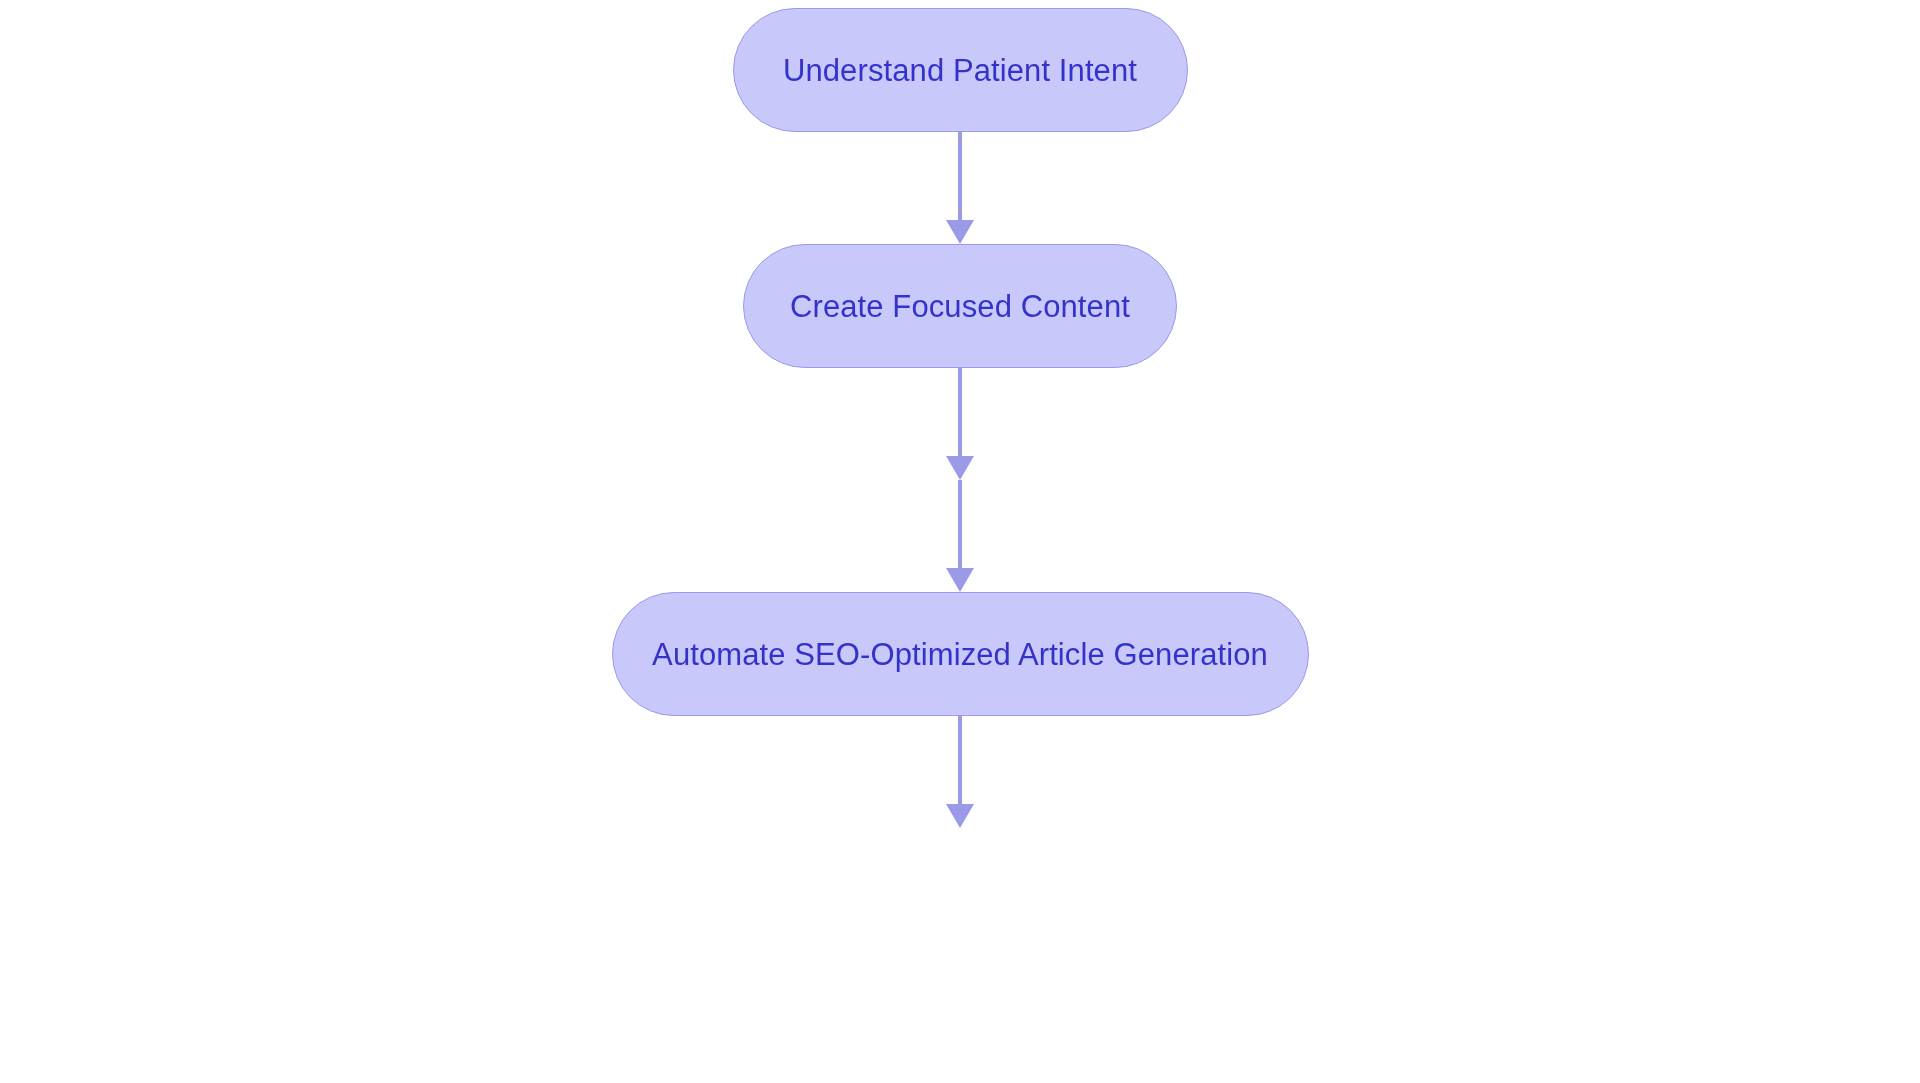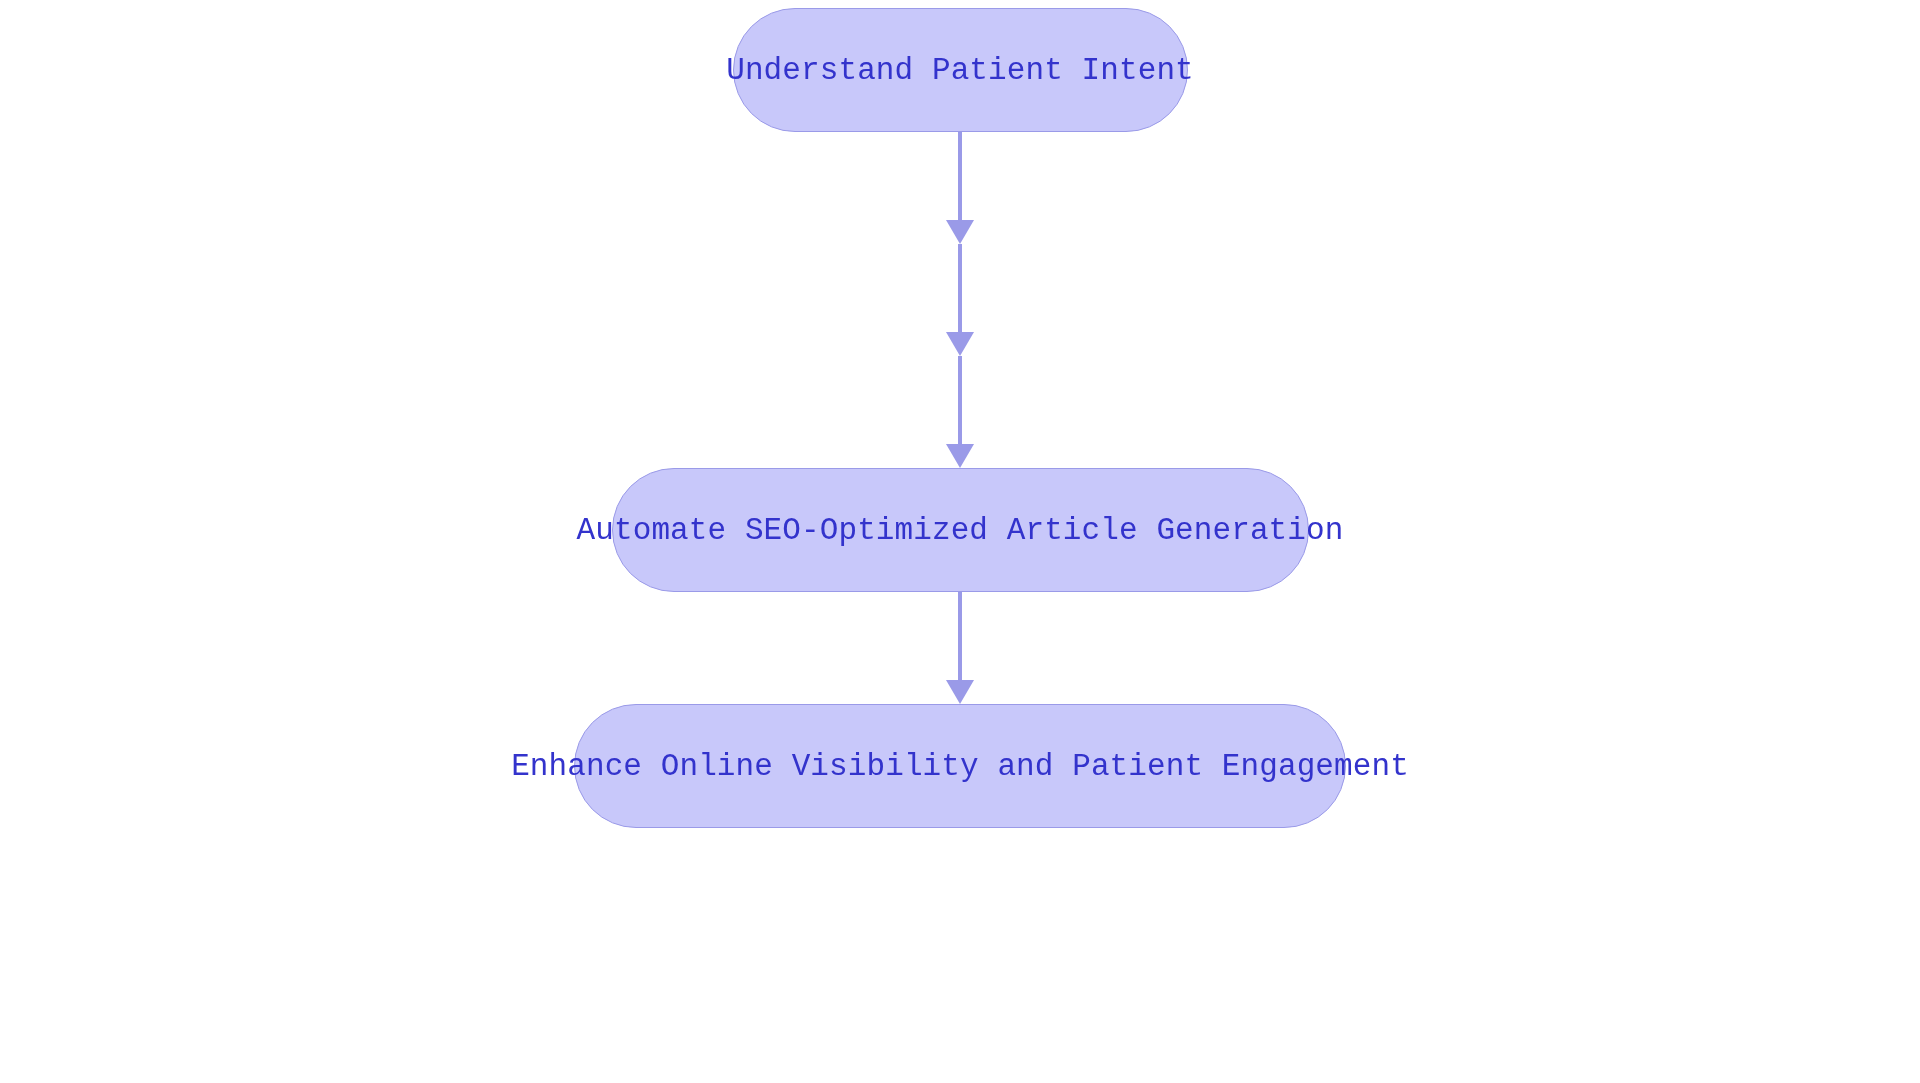--- a/index.html
+++ b/index.html
@@ -41,21 +41,21 @@
     align-items: center;
     justify-content: center;
     background: #c8c8fa;
     border: 1.6px solid #9a9ae8;
     border-radius: 62px;
     padding: 0 34px;
     white-space: nowrap;
   }
 
   .flow-node-label {
-    font-family: Liberation Mono, monospace;
+    font-family: Liberation Sans, sans-serif;
     font-size: 31px;
     font-weight: 400;
     line-height: 1;
     color: #3333cc;
     letter-spacing: 0.1px;
     white-space: nowrap;
   }
 
   
   .node-w1 { width: 455px; }
@@ -105,20 +105,23 @@
 
     <div class="flow-node node-w1">
       <span class="flow-node-label">Understand Patient Intent</span>
     </div>
 
     <div class="flow-connector">
       <span class="conn-line"></span>
       <span class="conn-head"></span>
     </div>
 
+    <div class="flow-node node-w2">
+      <span class="flow-node-label">Create Focused Content</span>
+    </div>
 
     <div class="flow-connector">
       <span class="conn-line"></span>
       <span class="conn-head"></span>
     </div>
 
 
     <div class="flow-connector">
       <span class="conn-line"></span>
       <span class="conn-head"></span>
@@ -126,18 +129,15 @@
 
     <div class="flow-node node-w4">
       <span class="flow-node-label">Automate SEO-Optimized Article Generation</span>
     </div>
 
     <div class="flow-connector">
       <span class="conn-line"></span>
       <span class="conn-head"></span>
     </div>
 
-    <div class="flow-node node-w5">
-      <span class="flow-node-label">Enhance Online Visibility and Patient Engagement</span>
-    </div>
 
   </div>
 </div>
 
 </body></html>

